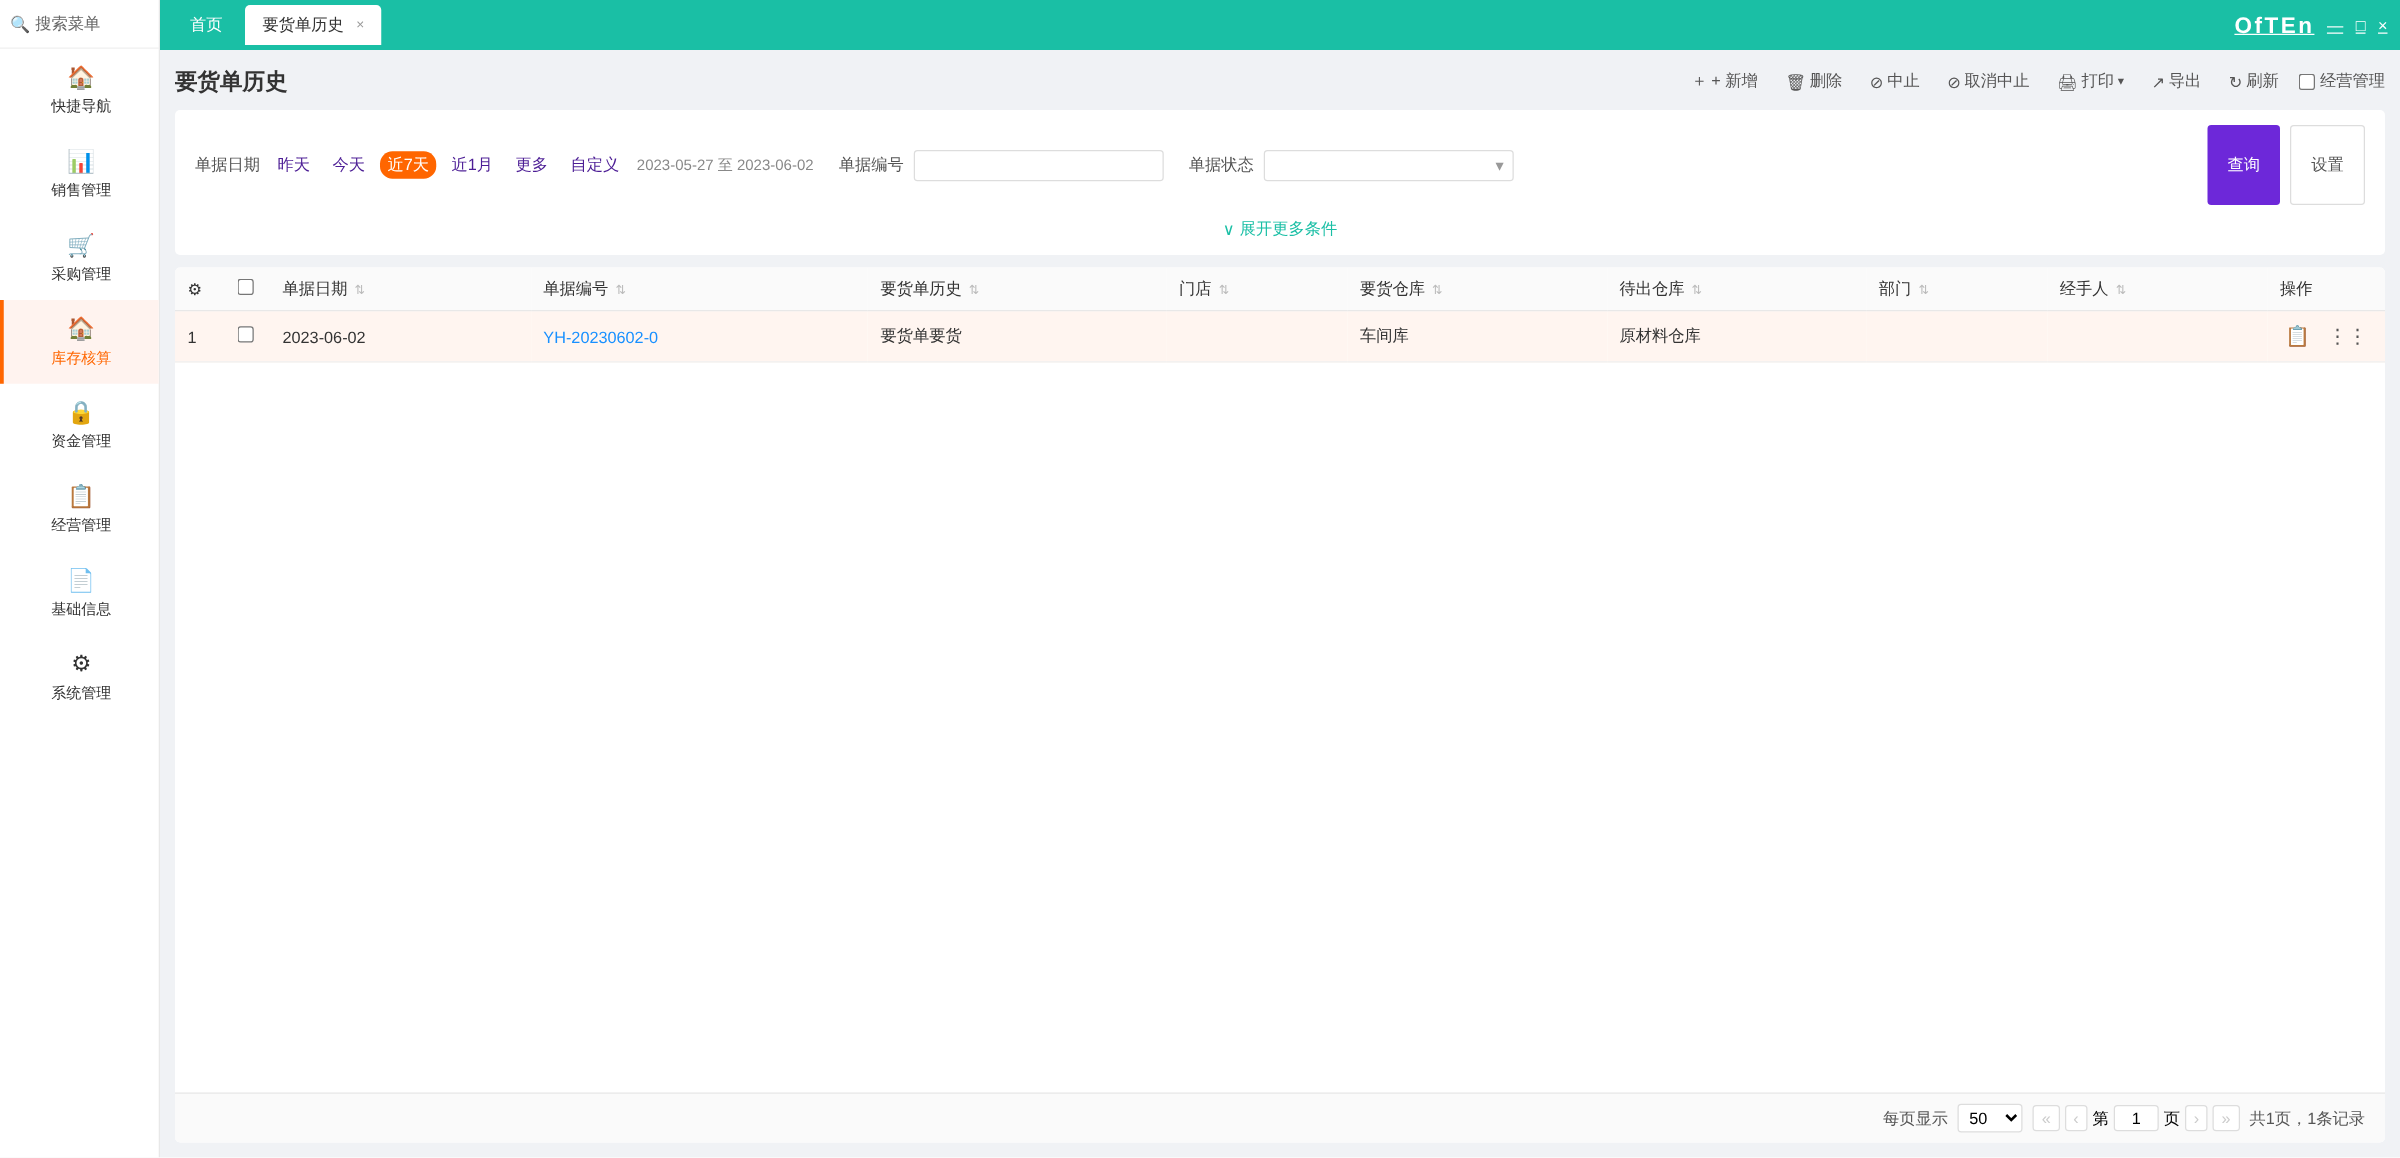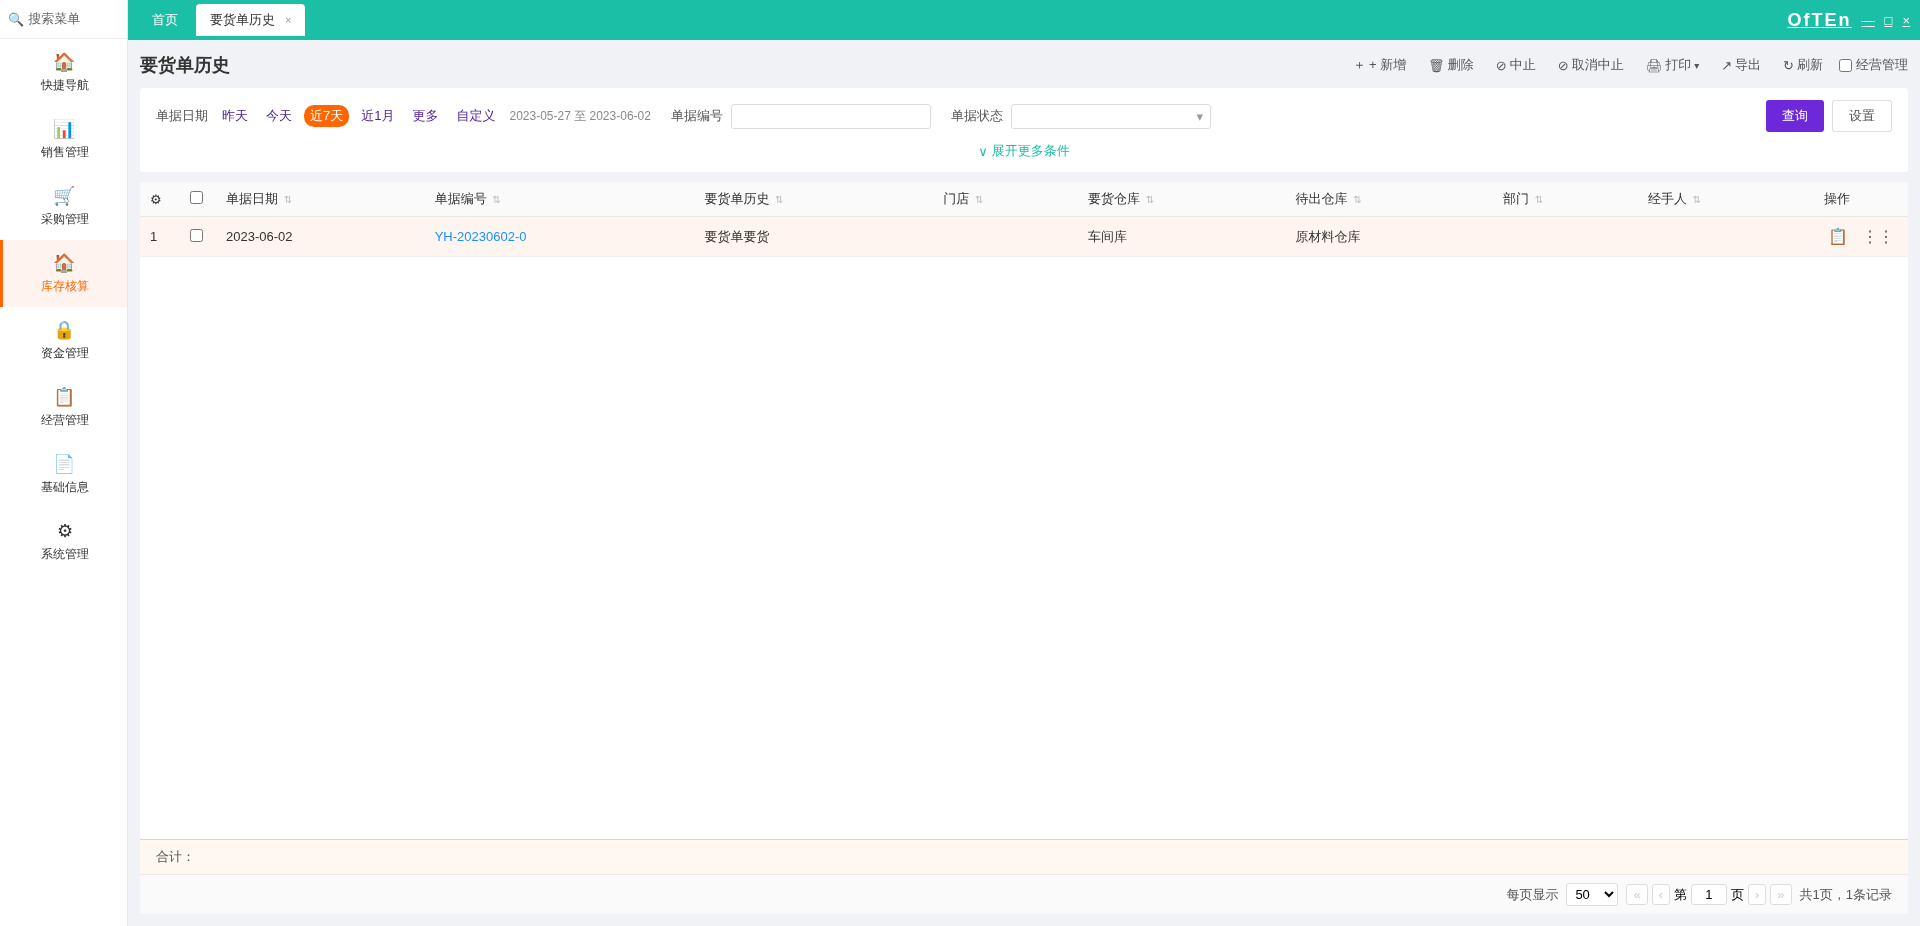--- a/index.html
+++ b/index.html
@@ -93,21 +93,21 @@
       border: none;
       padding: 6px 16px;
       border-radius: 3px;
       cursor: pointer;
       font-size: 13px;
     }
     .btn-secondary {
       background: #fff;
       color: #555;
       border: 1px solid #ddd;
-      padding: 6px 16px;
+      padding: 22px 16px;
       border-radius: 3px;
       cursor: pointer;
       font-size: 13px;
     }
     .display-detail-toggle {
       display: flex; align-items: center; gap: 4px;
       cursor: pointer; color: #555; font-size: 13px;
     }
 
     
@@ -450,23 +450,20 @@
                 <span class="row-op-btn">📋</span>
                 <span class="row-op-btn">⋮⋮</span>
               </div>
             </td>
           </tr>
         </tbody>
       </table>
 
       <div style="flex:1;"></div>
 
-      <div class="total-row">
-        <span class="total-label">合计：</span>
-      </div>
 
       <div class="table-footer">
         <div></div>
         <div class="pagination">
           <span class="pagination-label">每页显示</span>
           <select class="per-page-select">
             <option value="50">50</option>
             <option value="10">10</option>
             <option value="20">20</option>
             <option value="100">100</option>

